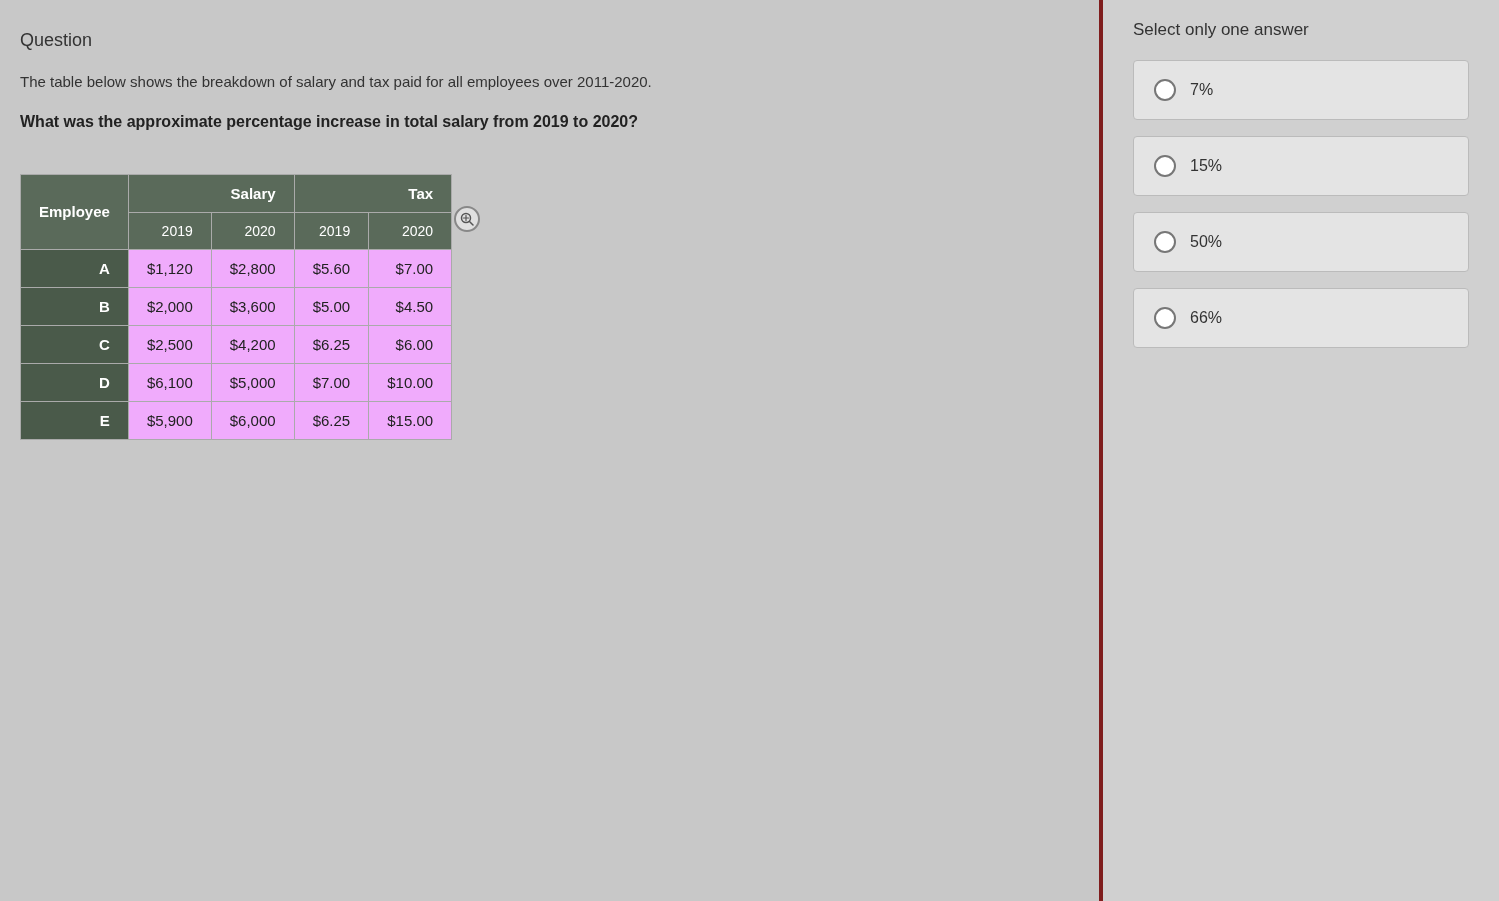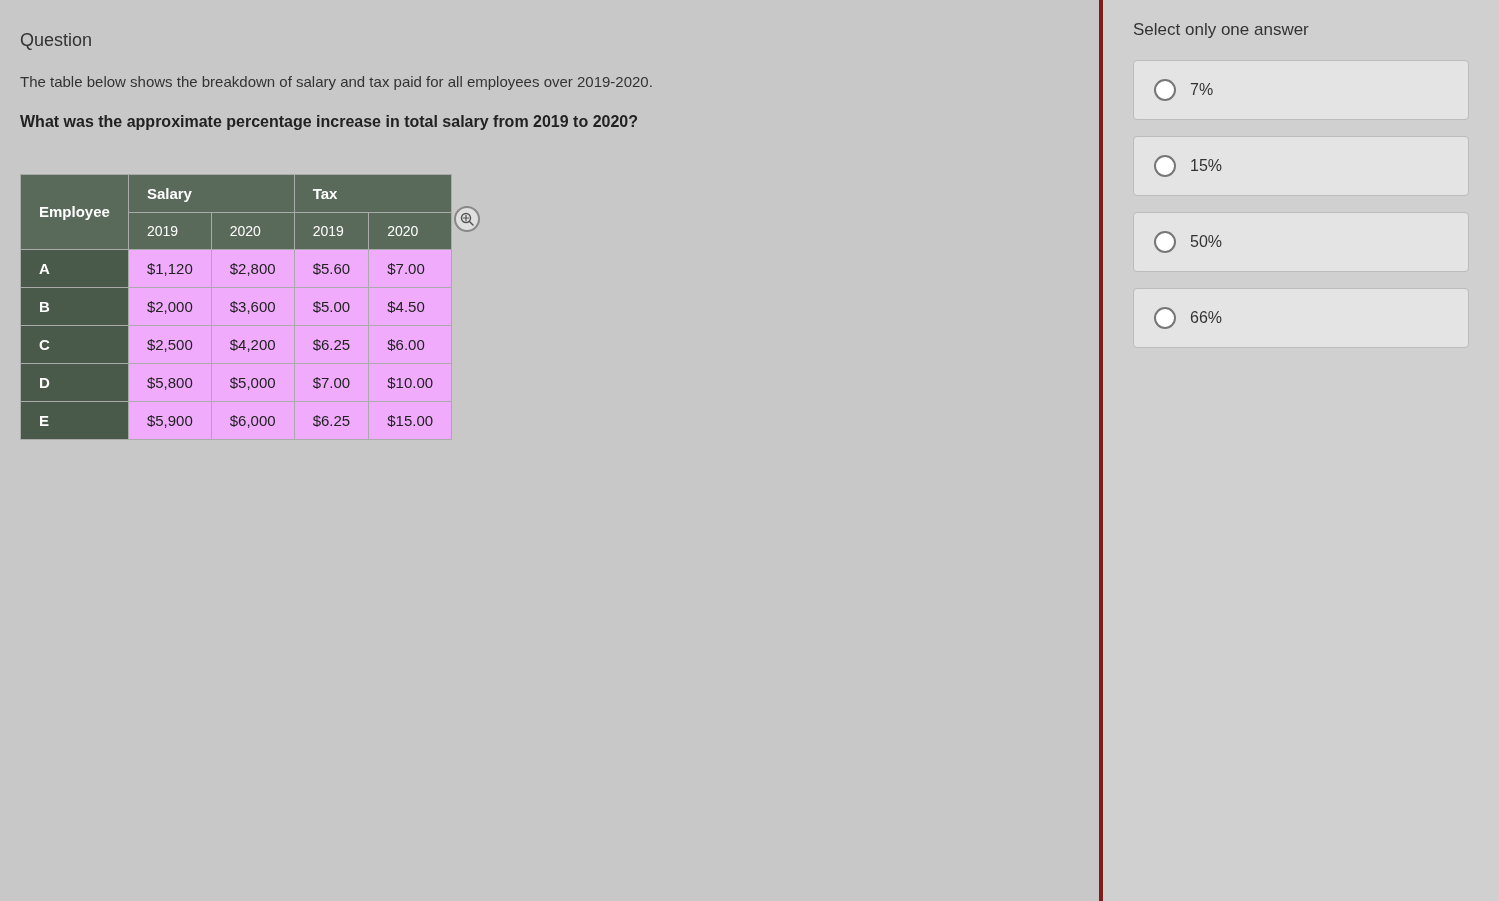--- a/index.html
+++ b/index.html
@@ -56,21 +56,21 @@
     }
 
     .data-table {
       border-collapse: collapse;
       background: #e8e8e8;
     }
 
     .data-table th, .data-table td {
       border: 1px solid #aaa;
       padding: 10px 18px;
-      text-align: left;
+      text-align: right;
       font-size: 15px;
     }
 
     .header-row-1 th {
       background-color: #5a6a5a;
       color: white;
       font-weight: bold;
       font-size: 15px;
     }
 
@@ -145,21 +145,21 @@
       font-size: 16px;
       color: #333;
     }
   </style>
 </head>
 <body>
 
 <div class="left-panel">
   <h2 class="section-title">Question</h2>
 
-  <p class="question-text">The table below shows the breakdown of salary and tax paid for all employees over 2019-2020.</p>
+  <p class="question-text">The table below shows the breakdown of salary and tax paid for all employees over 2011-2020.</p>
 
   <p class="question-bold">What was the approximate percentage increase in total salary from 2019 to 2020?</p>
 
   <div class="table-wrapper">
     <table class="data-table">
       <thead>
         <tr class="header-row-1">
           <th rowspan="2">
             <span>Employee</span>
           </th>
@@ -194,21 +194,21 @@
           </tr>
           <tr>
             <td class="employee-cell">C</td>
             <td class="data-cell">$2,500</td>
             <td class="data-cell">$4,200</td>
             <td class="data-cell">$6.25</td>
             <td class="data-cell">$6.00</td>
           </tr>
           <tr>
             <td class="employee-cell">D</td>
-            <td class="data-cell">$5,800</td>
+            <td class="data-cell">$6,100</td>
             <td class="data-cell">$5,000</td>
             <td class="data-cell">$7.00</td>
             <td class="data-cell">$10.00</td>
           </tr>
           <tr>
             <td class="employee-cell">E</td>
             <td class="data-cell">$5,900</td>
             <td class="data-cell">$6,000</td>
             <td class="data-cell">$6.25</td>
             <td class="data-cell">$15.00</td>

